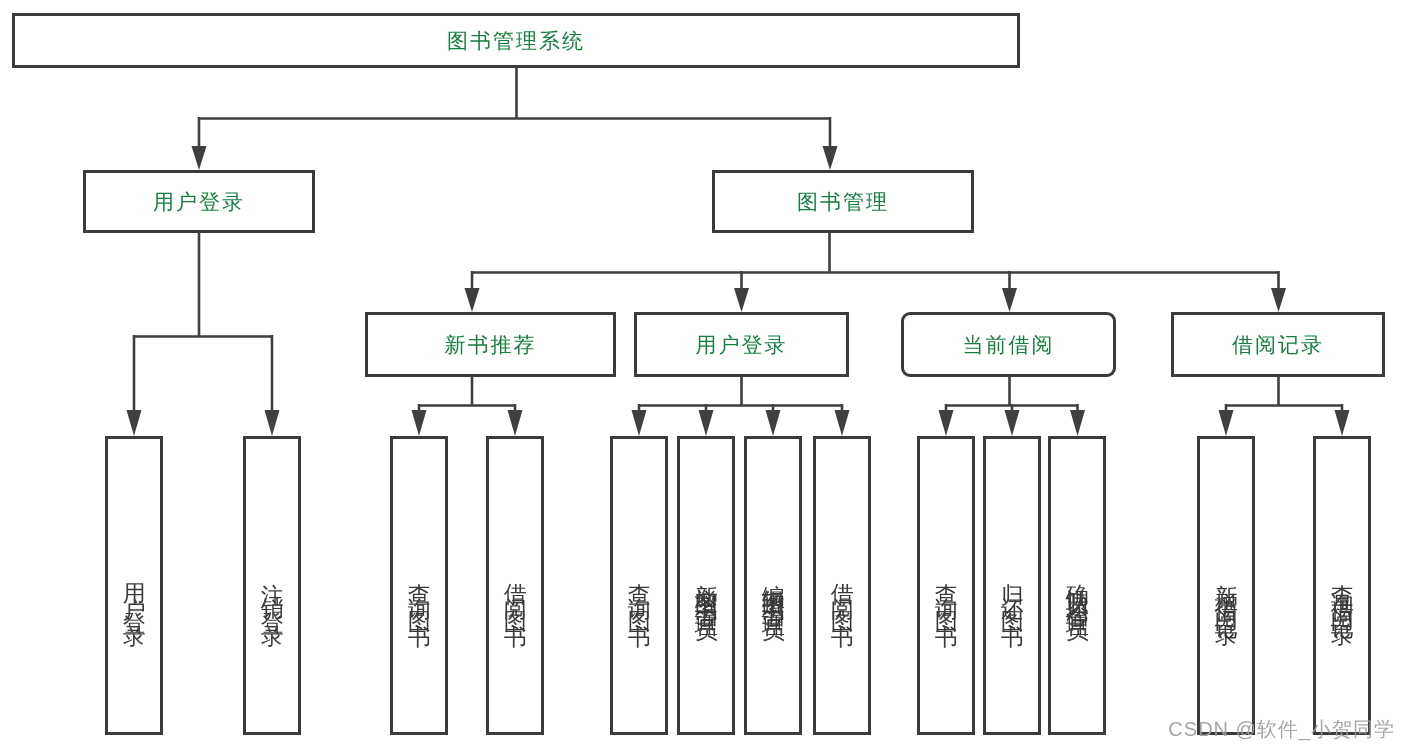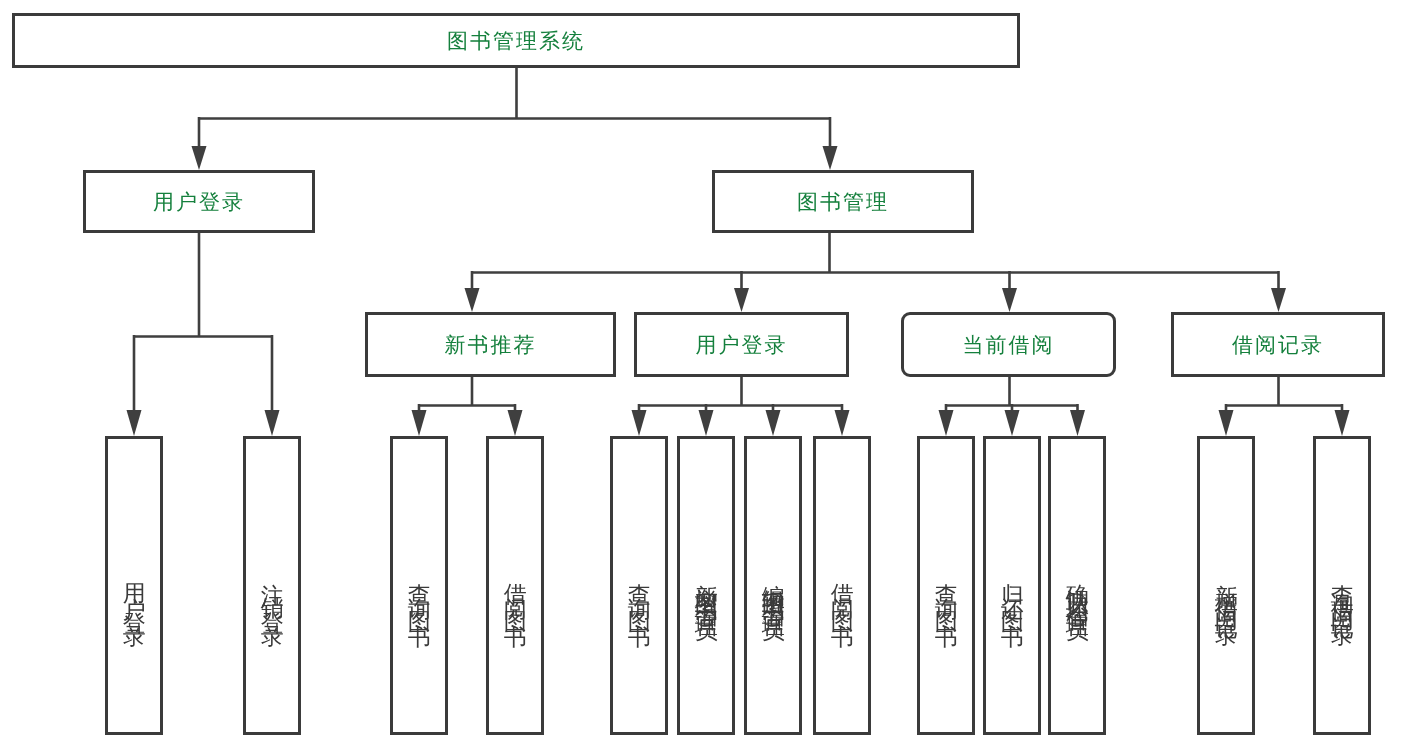--- a/index.html
+++ b/index.html
@@ -188,14 +188,15 @@
   <div class="node vnode p10">
     <span class="vlabel sp9">确认归还（管理员）</span>
   </div>
   <div class="node vnode p11">
     <span class="vlabel sp6">新增借阅记录</span>
   </div>
   <div class="node vnode p12">
     <span class="vlabel sp6">查询借阅记录</span>
   </div>
 
+  <div class="watermark">CSDN @软件_小贺同学</div>
 
 </div>
 
 </body></html>

